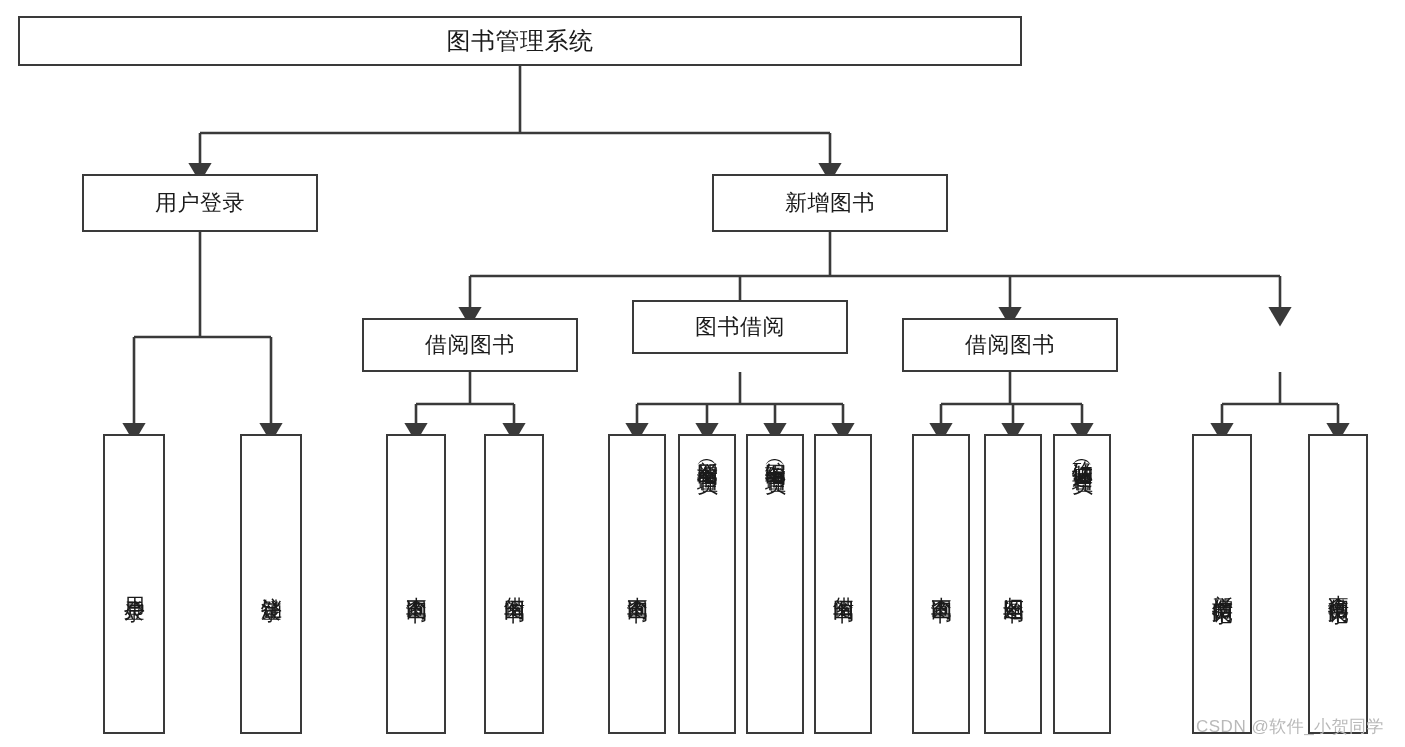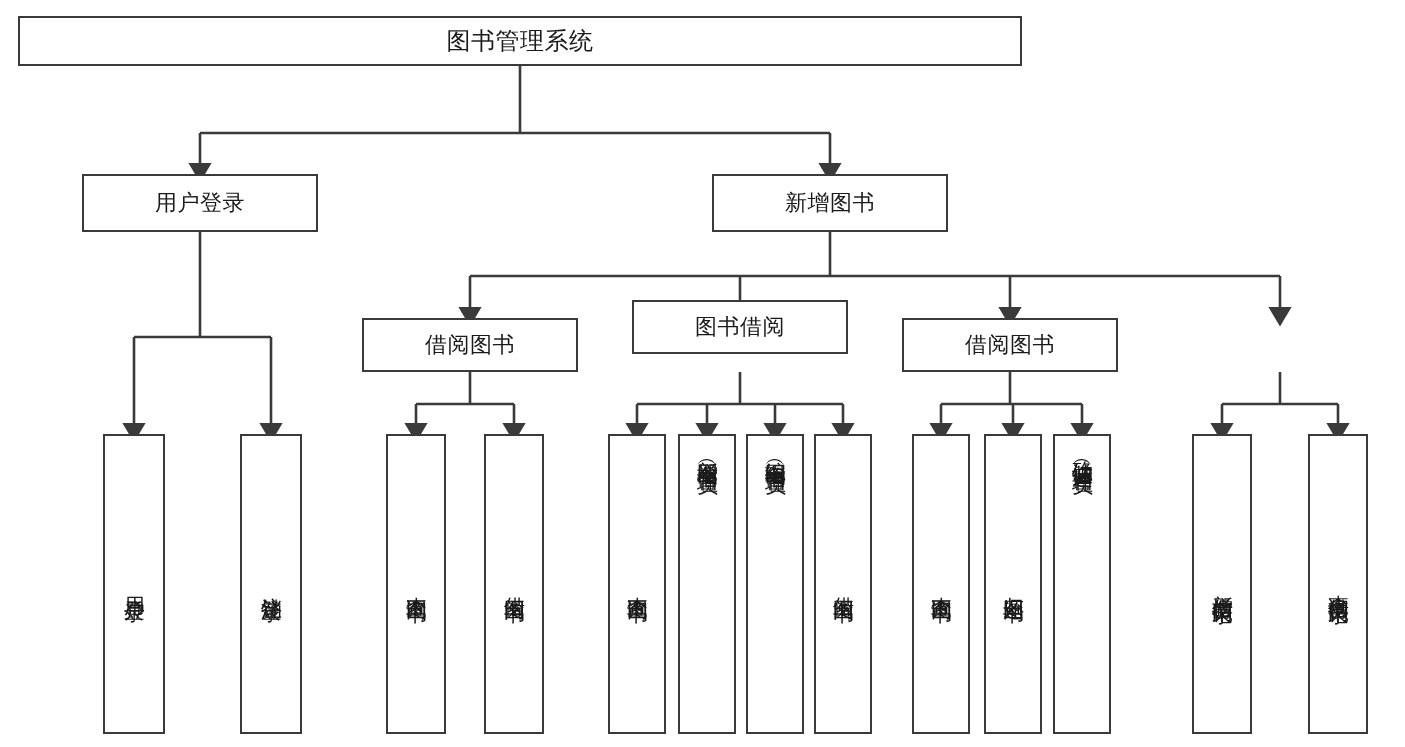--- a/index.html
+++ b/index.html
@@ -189,14 +189,15 @@
   <div class="node vert" style="left: 1053px; top: 434px; width: 58px; height: 300px; border-color: rgb(58, 58, 58); background: rgb(255, 255, 255); color: rgb(26, 26, 26);">
     <span class="node-label">确认归还（管理员）</span>
   </div>
   <div class="node vert centered" style="left: 1192px; top: 434px; width: 60px; height: 300px; border-color: rgb(58, 58, 58); background: rgb(255, 255, 255); color: rgb(26, 26, 26);">
     <span class="node-label">新增借阅记录</span>
   </div>
   <div class="node vert centered" style="left: 1308px; top: 434px; width: 60px; height: 300px; border-color: rgb(58, 58, 58); background: rgb(255, 255, 255); color: rgb(26, 26, 26);">
     <span class="node-label">查询借阅记录</span>
   </div>
 
+  <div class="watermark" style="left: 1196px; top: 715px; color: rgb(185, 185, 185);">CSDN @软件_小贺同学</div>
 
 </div>
 
 </body></html>

